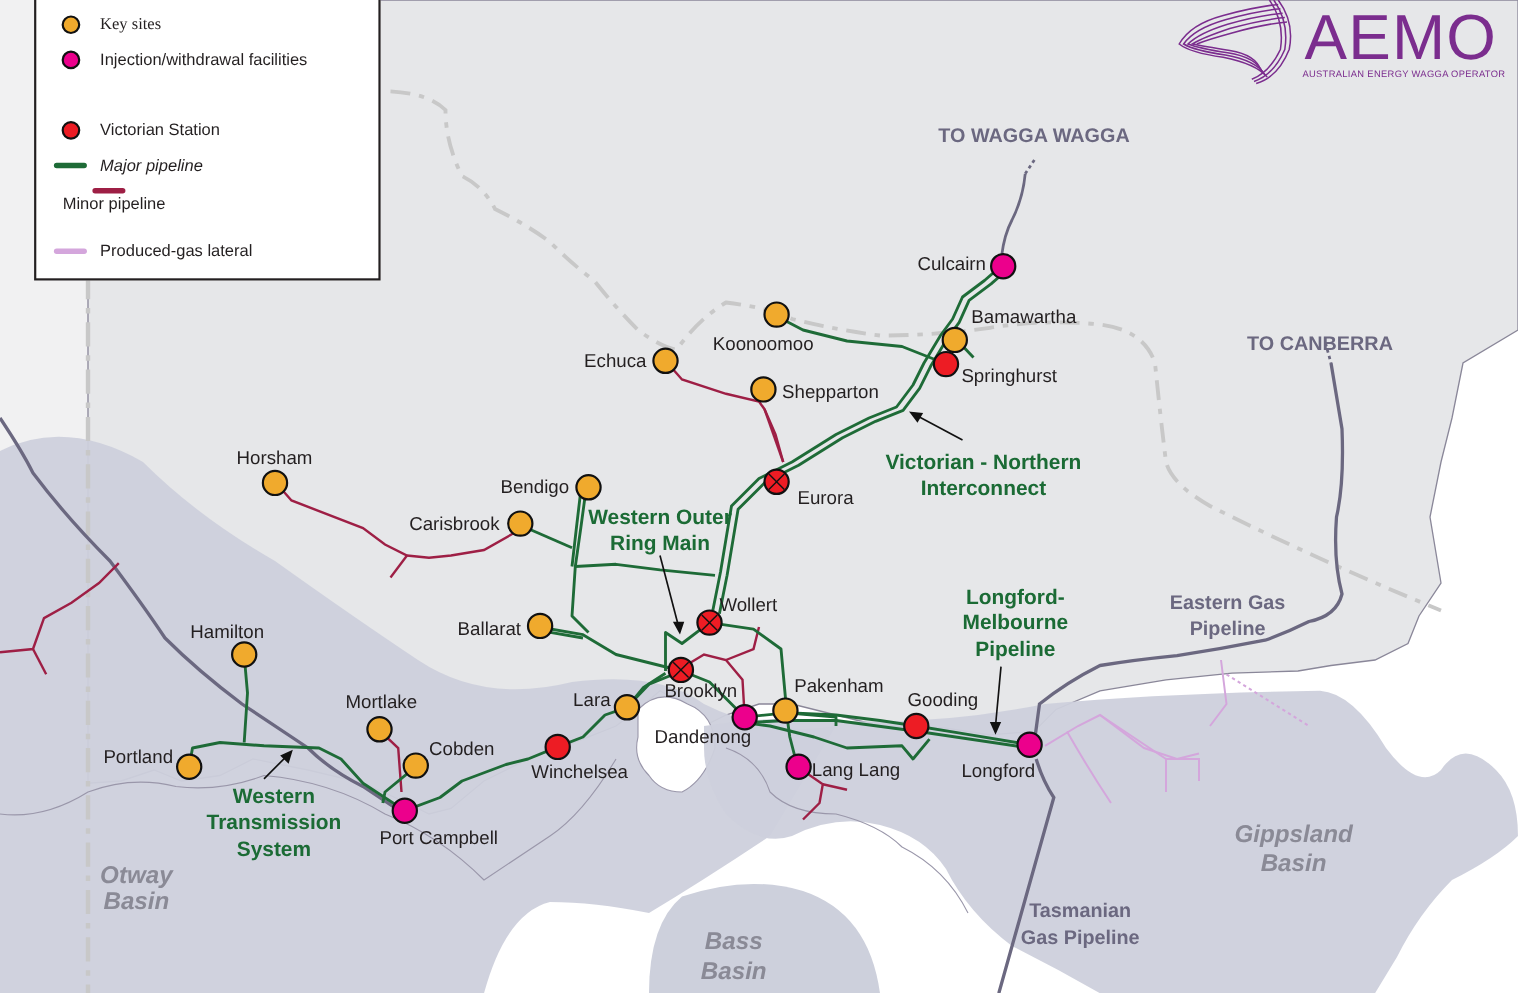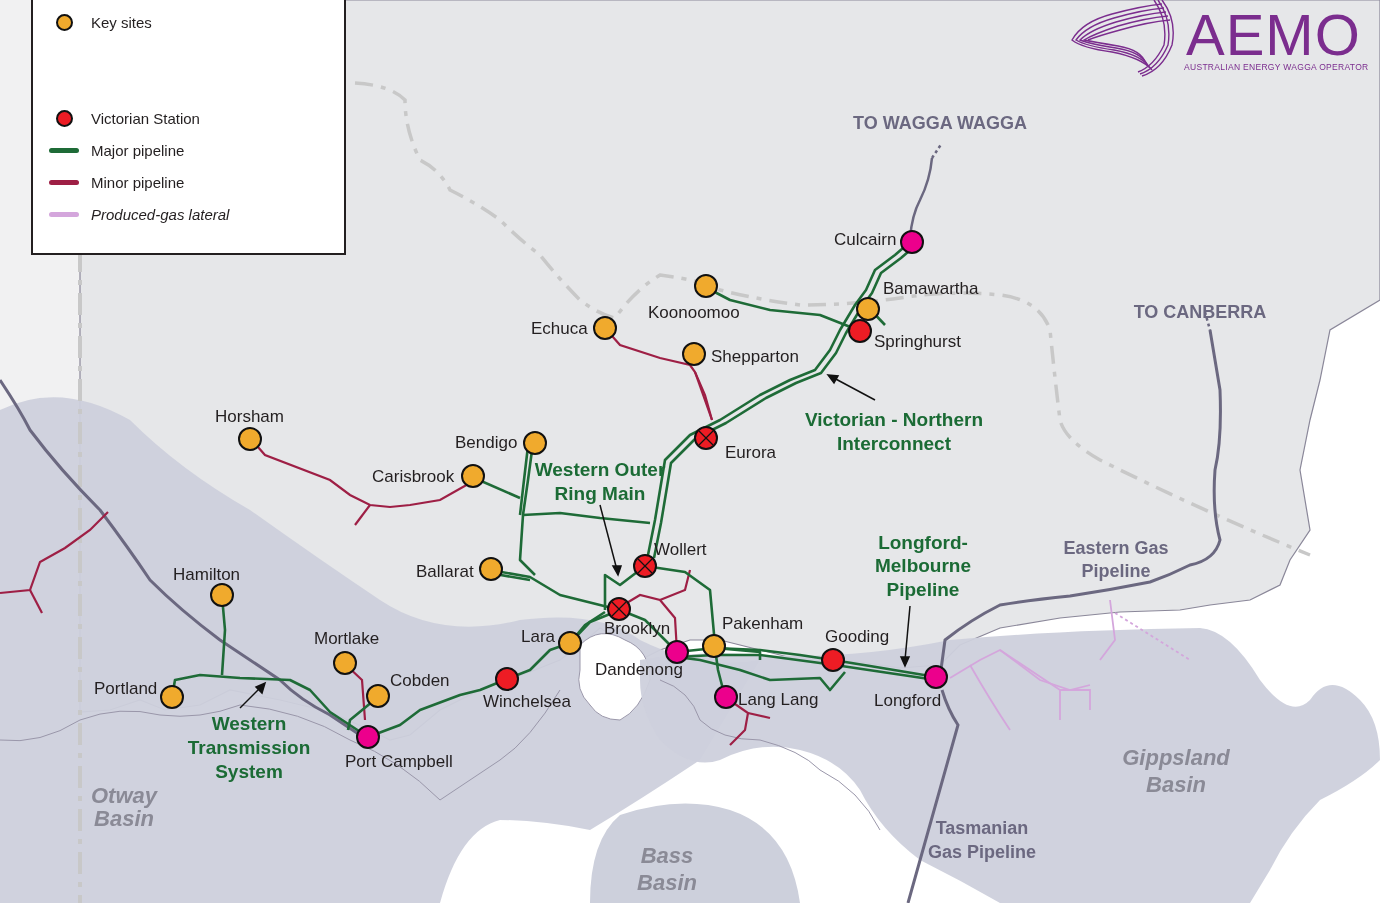--- a/index.html
+++ b/index.html
@@ -208,45 +208,51 @@
     <text class="basin-label" x="124" y="803">Otway</text>
     <text class="basin-label" x="124" y="826">Basin</text>
     <text class="basin-label" x="667" y="863">Bass</text>
     <text class="basin-label" x="667" y="890">Basin</text>
     <text class="basin-label" x="1176" y="765">Gippsland</text>
     <text class="basin-label" x="1176" y="792">Basin</text>
   </g>
 </svg>
 
 <div class="legend">
-  <div class="legend-row" style="top:10px;">
+  <div class="legend-row" style="top:10px;font-family:Liberation Serif, serif;">
     <div class="legend-sym">
         <div class="dot" style="background:#f0aa2d;"></div>
       </div>
     <span class="legend-txt">Key sites</span>
   </div>
+  <div class="legend-row" style="top:42px;">
+    <div class="legend-sym">
+        <div class="dot" style="background:#ec008c;"></div>
+      </div>
+    <span class="legend-txt">Injection/withdrawal facilities</span>
+  </div>
   <div class="legend-row" style="top:106px;">
     <div class="legend-sym">
         <div class="dot" style="background:#ed1c24;"></div>
       </div>
     <span class="legend-txt">Victorian Station</span>
   </div>
-  <div class="legend-row" style="top:138px;">
+  <div class="legend-row" style="top:138px;font-style:italic;">
     <div class="legend-sym">
         <div class="line-sym" style="background:#1e6b37;"></div>
       </div>
     <span class="legend-txt">Major pipeline</span>
   </div>
-  <div class="legend-row" style="top:170px;">
+  <div class="legend-row" style="top:170px;flex-direction:column;">
     <div class="legend-sym">
         <div class="line-sym" style="background:#9e1f45;"></div>
       </div>
     <span class="legend-txt">Minor pipeline</span>
   </div>
-  <div class="legend-row" style="top:202px;font-style:italic;">
+  <div class="legend-row" style="top:216px;">
     <div class="legend-sym">
         <div class="line-sym" style="background:#d4a6dc;"></div>
       </div>
     <span class="legend-txt">Produced-gas lateral</span>
   </div>
 </div>
 
 <div class="logo">
   <svg width="120" height="78" viewBox="0 0 120 78" style="position:absolute;left:0;top:0;">
     <g fill="none" stroke="#7b2d8e" stroke-width="1.4">

